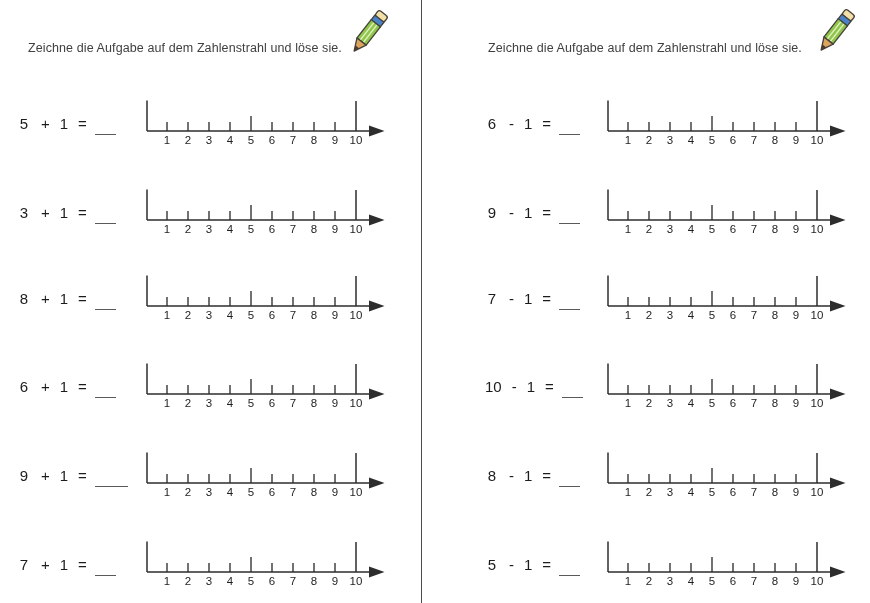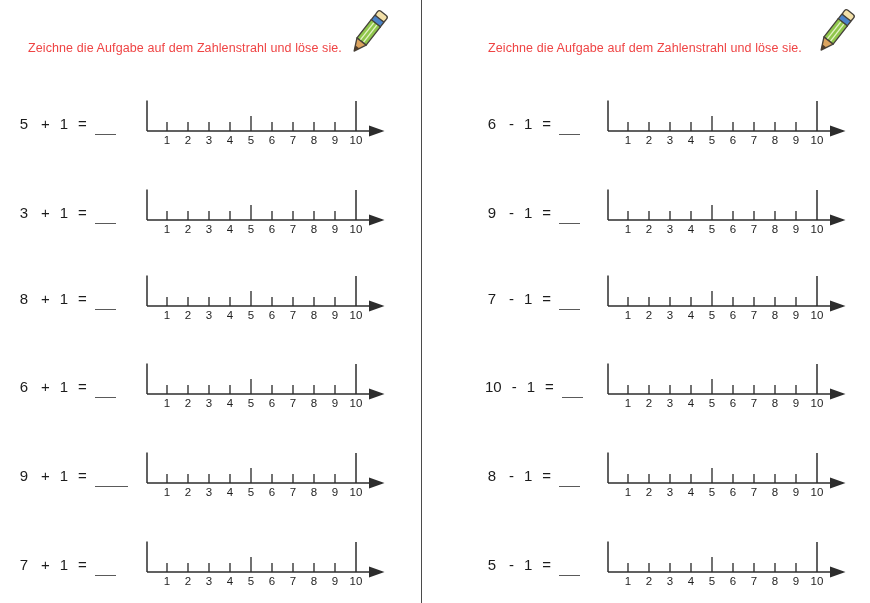--- a/index.html
+++ b/index.html
@@ -26,21 +26,21 @@
 
   .column { position: absolute; top: 0; height: 603px; }
   .col-left  { left: 0; width: 420px; }
   .col-right { left: 422px; width: 448px; }
 
   .title {
     position: absolute;
     top: 41px;
     font-size: 12.5px;
     letter-spacing: 0.1px;
-    color: #ef4444;
+    color: #404040;
     white-space: nowrap;
     text-align: center;
   }
   .col-left  .title { left: 28px; }
   .col-right .title { left: 66px; }
 
   .pencil {
     position: absolute;
     width: 50px;
     height: 58px;

